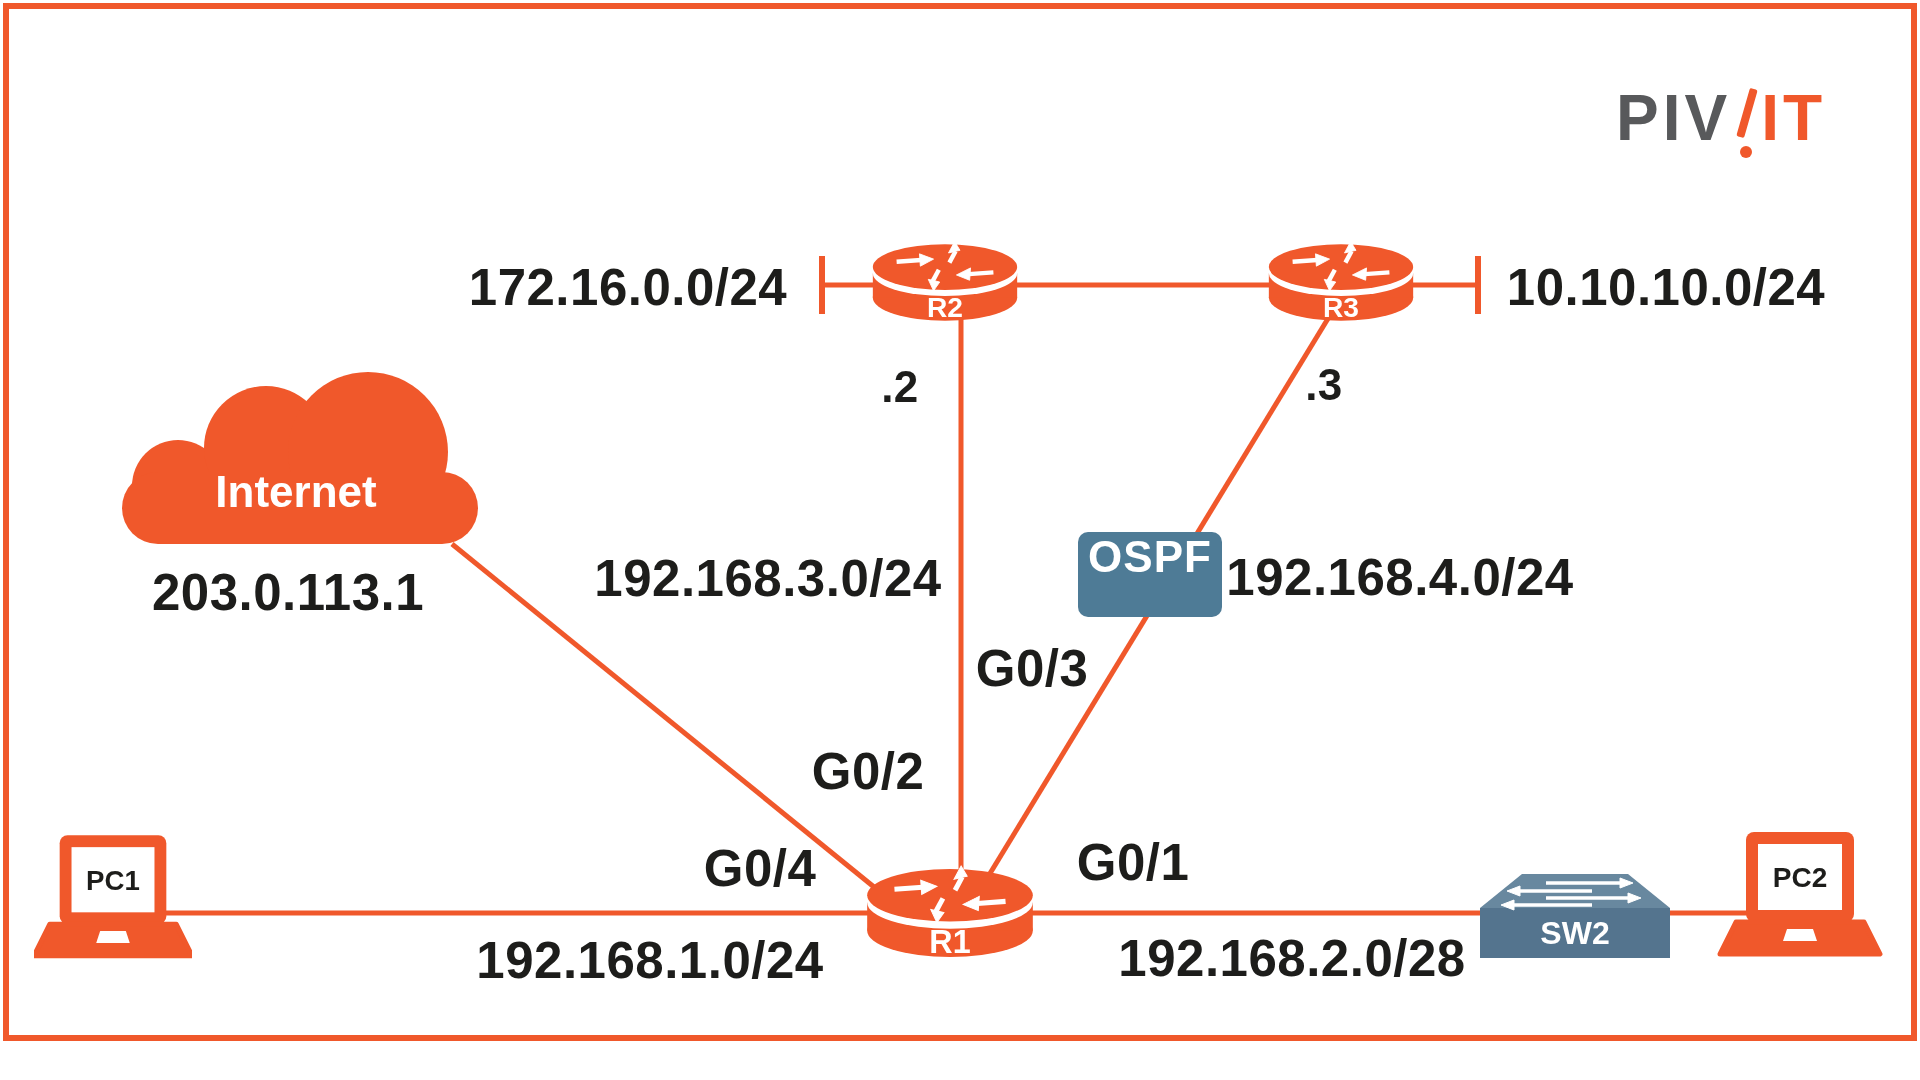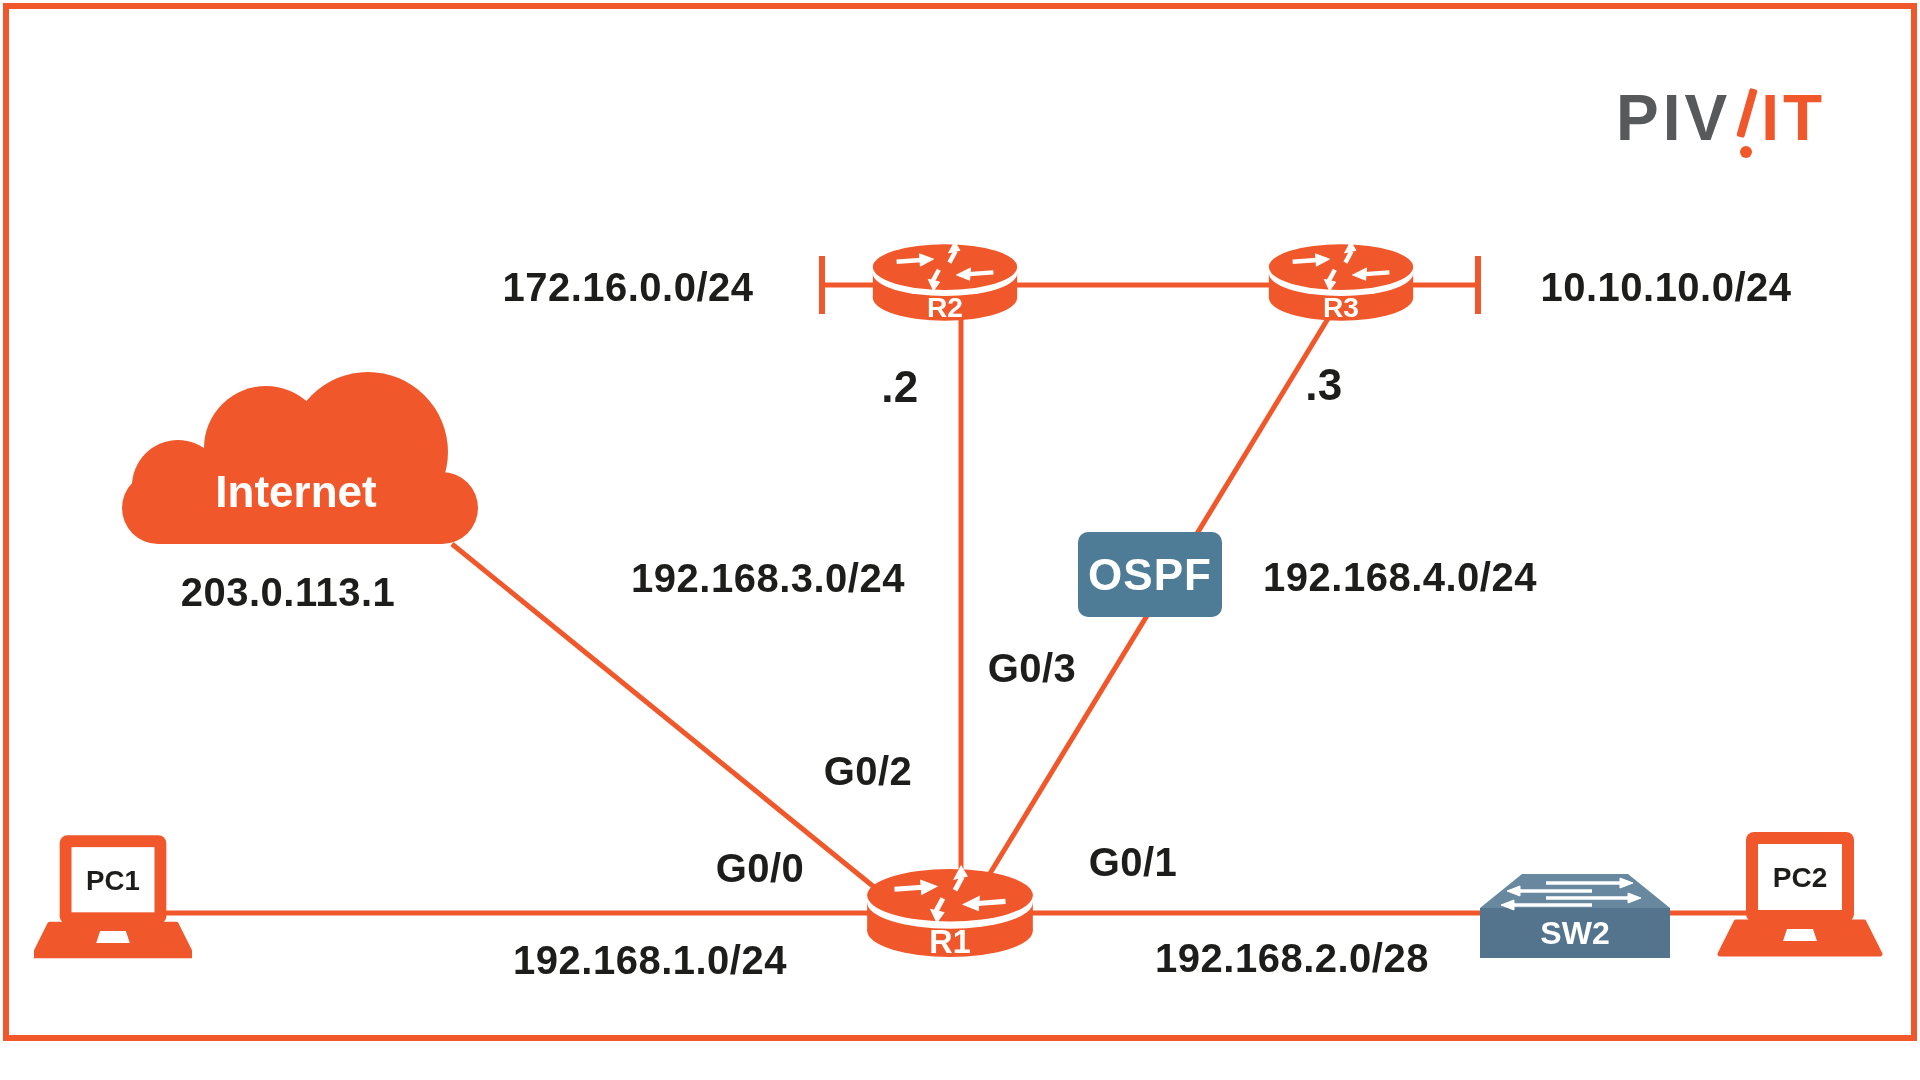--- a/index.html
+++ b/index.html
@@ -25,28 +25,28 @@
 
   
   svg.links { position:absolute; left:0; top:0; z-index:1; }
   .link { stroke:#F0582B; stroke-width:5; fill:none; }
   .tick { stroke:#F0582B; stroke-width:6; fill:none; }
 
   
   .device { position:absolute; z-index:2; }
   .badge {
     position:absolute; left:1078px; top:532px; width:144px; height:85px;
-    background:#4E7B96; border-radius:10px; display:flex; align-items:center; justify-content:center;
+    background:#4E7B96; border-radius:10px; display:flex; align-items:flex-start; justify-content:center;
     color:#ffffff; font-size:44px; font-weight:700; z-index:4; letter-spacing:1px;
   }
 
   
   .lbl {
     position:absolute; transform:translate(-50%,-50%); white-space:nowrap;
-    color:#1D1D1B; font-weight:700; font-size:40px; z-index:5; letter-spacing:0.5px;
+    color:#1D1D1B; font-weight:700; font-size:51px; z-index:5; letter-spacing:0.5px;
   }
 </style>
 </head>
 <body>
 
 <div class="canvas">
   <div class="frame"></div>
 
   <div class="logo">
     <span class="logo-gray">PIV</span>
@@ -182,17 +182,17 @@
 
   <div class="lbl" style="left:628px; top:287px;">172.16.0.0/24</div>
   <div class="lbl" style="left:1666px; top:287px;">10.10.10.0/24</div>
   <div class="lbl" style="left:900px; top:387px; font-size:44px;">.2</div>
   <div class="lbl" style="left:1324px; top:385px; font-size:44px;">.3</div>
   <div class="lbl" style="left:288px; top:592px;">203.0.113.1</div>
   <div class="lbl" style="left:768px; top:578px;">192.168.3.0/24</div>
   <div class="lbl" style="left:1400px; top:577px;">192.168.4.0/24</div>
   <div class="lbl" style="left:1032px; top:668px;">G0/3</div>
   <div class="lbl" style="left:868px; top:771px;">G0/2</div>
-  <div class="lbl" style="left:760px; top:868px;">G0/0</div>
+  <div class="lbl" style="left:760px; top:868px;">G0/4</div>
   <div class="lbl" style="left:1133px; top:862px;">G0/1</div>
   <div class="lbl" style="left:650px; top:960px;">192.168.1.0/24</div>
   <div class="lbl" style="left:1292px; top:958px;">192.168.2.0/28</div>
 </div>
 
 </body></html>

